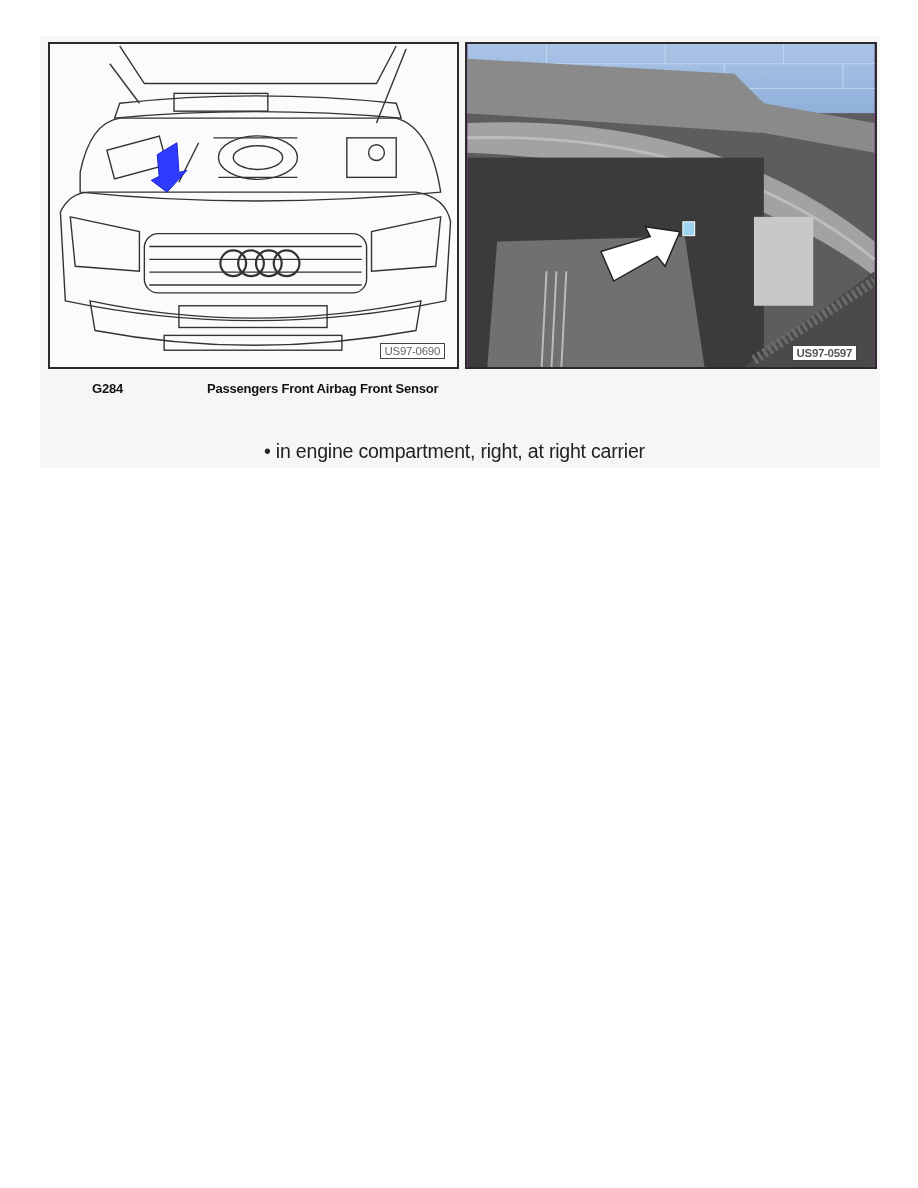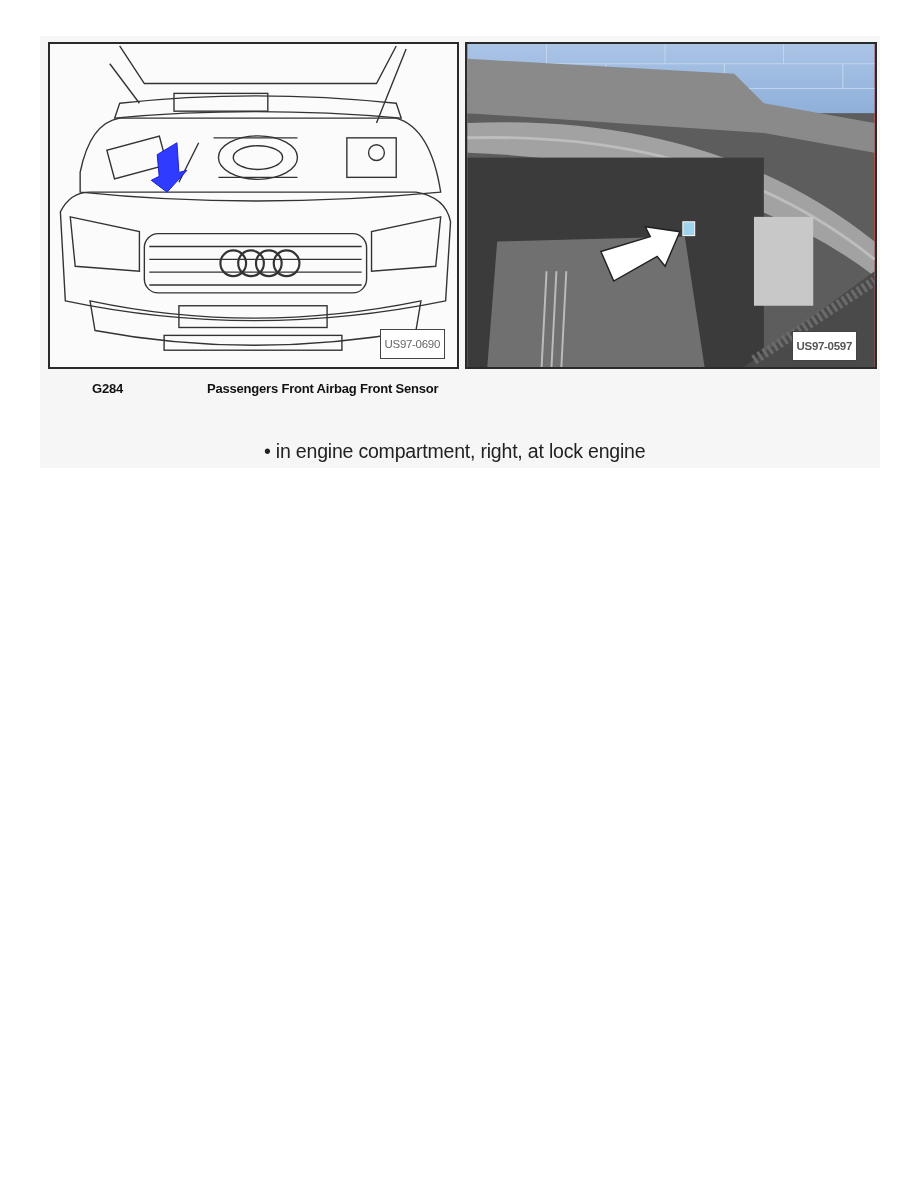--- a/index.html
+++ b/index.html
@@ -10,25 +10,25 @@
   }
   .band {
     position: absolute; left: 40px; top: 36px; width: 840px; height: 432px;
     background: #f6f6f6;
   }
   .panel {
     position: absolute; top: 42px; height: 327px;
     border: 2px solid #2a2a2a; box-sizing: border-box; overflow: hidden;
   }
   .panel.left { left: 48px; width: 411px; background: #fbfbfb; }
-  .panel.right { left: 465px; width: 412px; background: #ef4444; }
+  .panel.right { left: 465px; width: 412px; background: #a21caf; }
   .panel svg { position: absolute; left: 0; top: 0; width: 100%; height: 100%; }
   .ref-label {
     position: absolute; font-size: 11.5px; color: #666;
-    border: 1.5px solid #444; background: #fff; padding: 8px 4px;
+    border: 1.5px solid #444; background: #fff; padding: 1px 4px;
     letter-spacing: -0.3px;
   }
   .left .ref-label { right: 12px; bottom: 8px; }
   .right .ref-label { right: 18px; bottom: 6px; color: #555; font-weight: bold; }
   .caption {
     position: absolute; top: 381px; font-size: 13px; font-weight: bold; color: #111;
     letter-spacing: -0.2px;
   }
   .code { left: 92px; }
   .title { left: 207px; }
@@ -113,13 +113,13 @@
     <rect x="218" y="180" width="12" height="14" fill="#9fd4ee" stroke="#fff" stroke-width="1"></rect>
     <g>
       <polygon points="135,210 185,195 180,185 215,190 200,225 192,215 148,240" fill="#ffffff" stroke="#222" stroke-width="1.5"></polygon>
     </g>
   </svg>
   <span class="ref-label">US97-0597</span>
 </div>
 
 <div class="caption code">G284</div>
 <div class="caption title">Passengers Front Airbag Front Sensor</div>
-<div class="bullet">• in engine compartment, right, at lock engine</div>
+<div class="bullet">• in engine compartment, right, at right carrier</div>
 
 </body></html>

